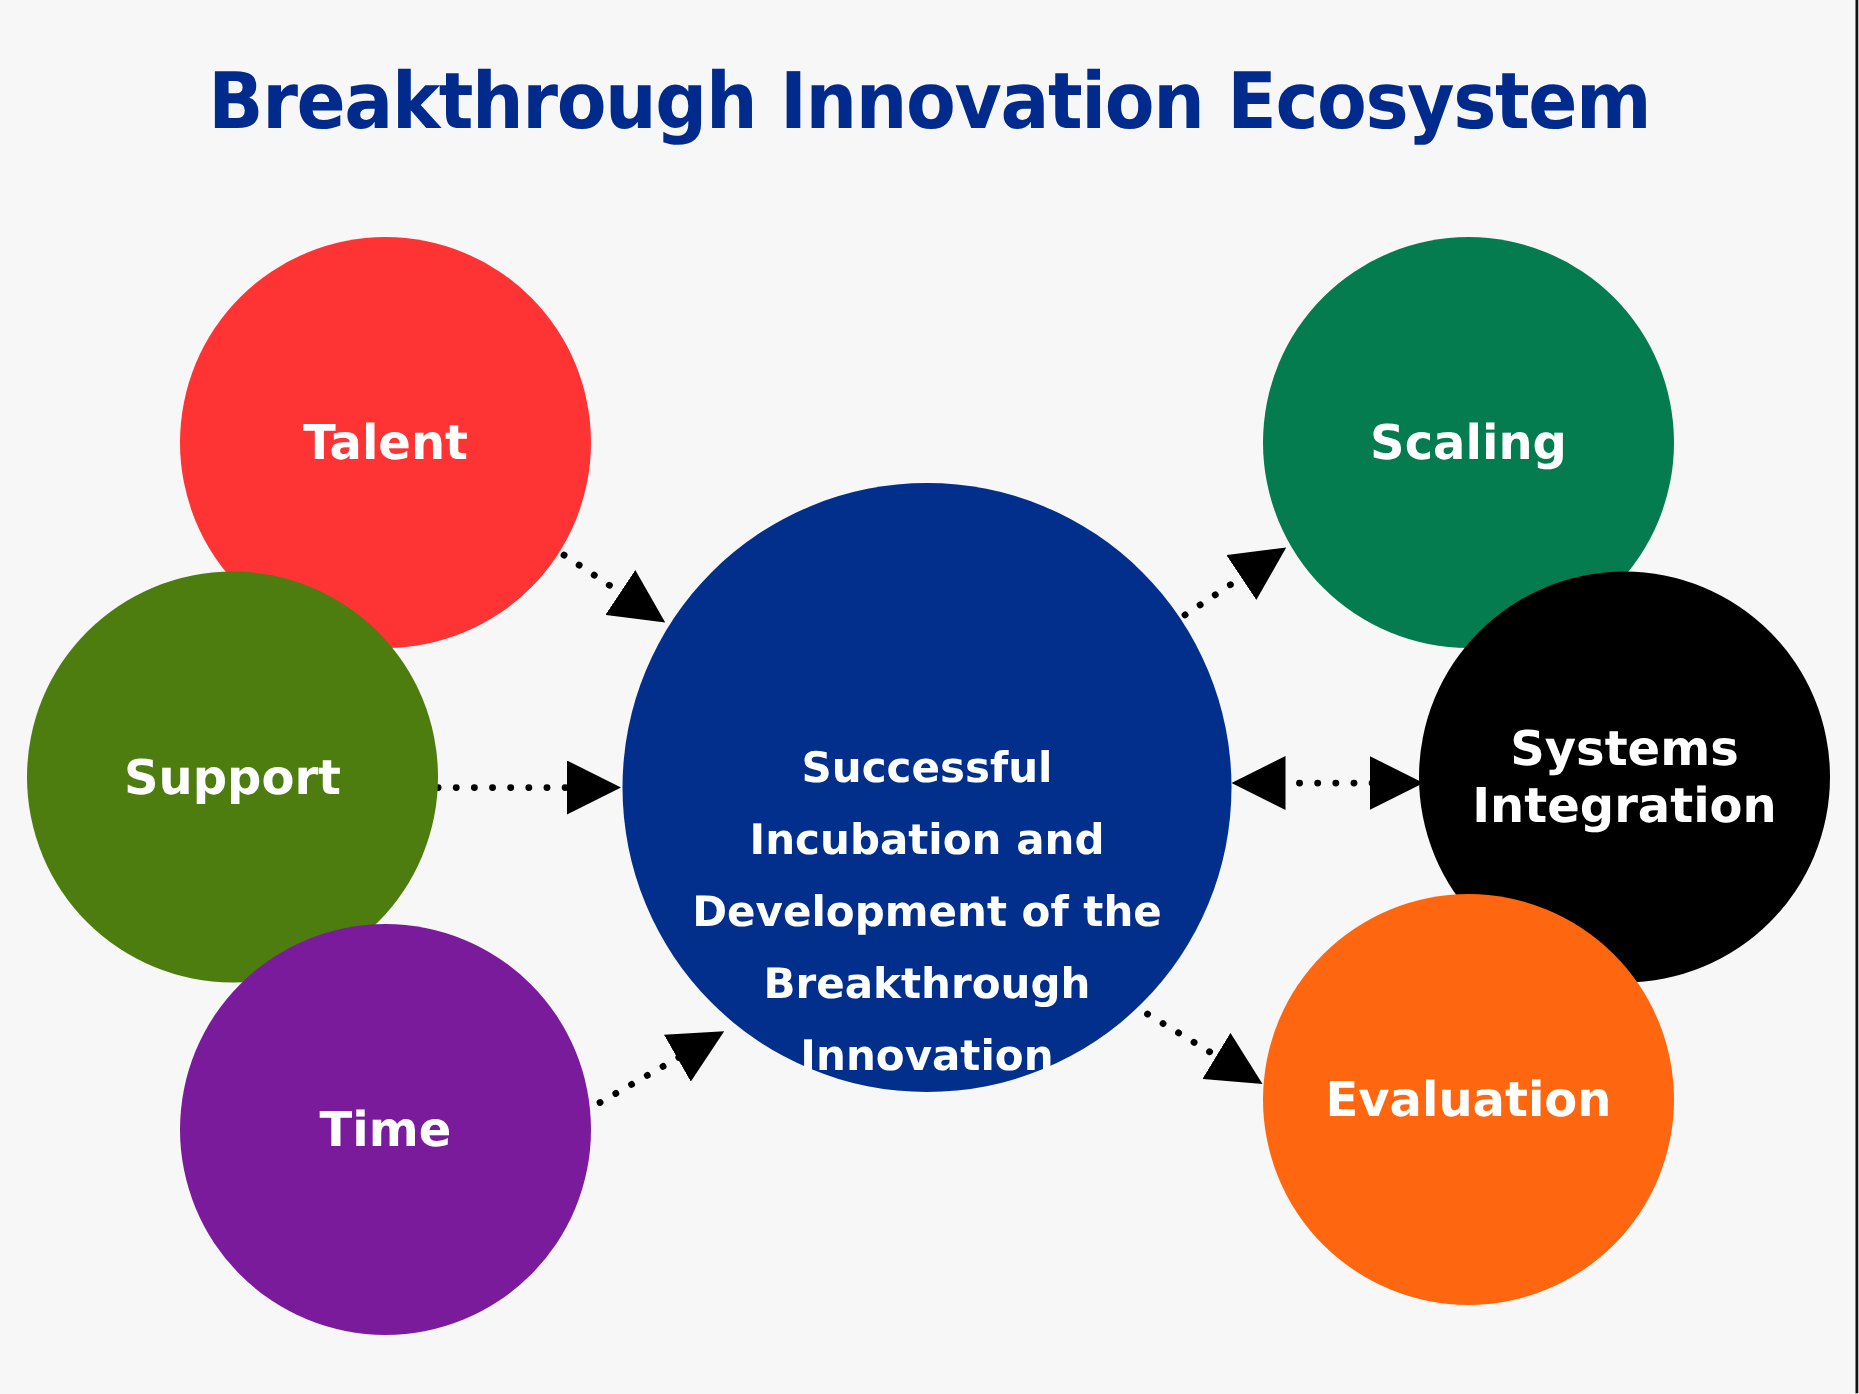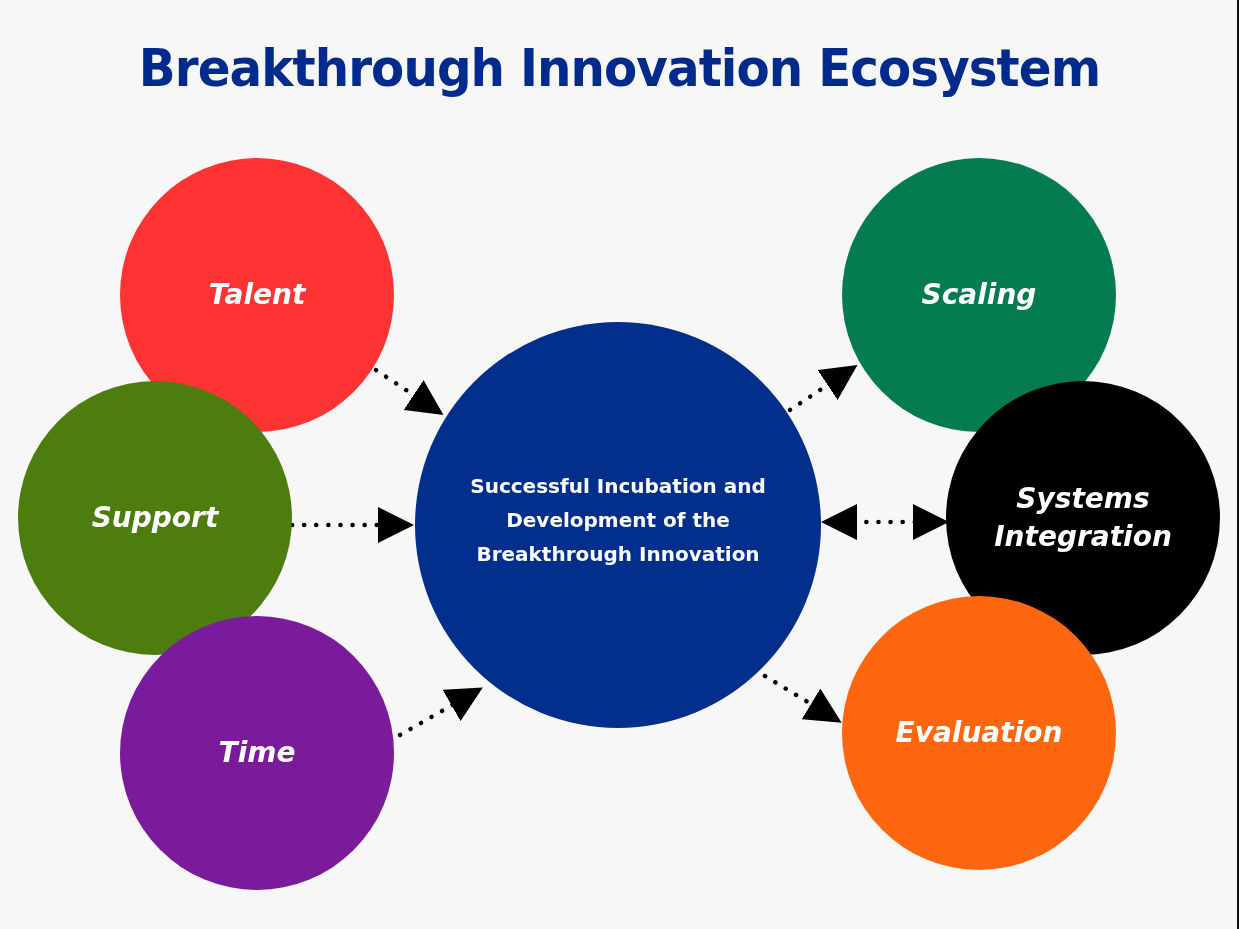--- a/index.html
+++ b/index.html
@@ -11,22 +11,22 @@
   .title {
     position:absolute; left:0; top:38px; width:1239px; text-align:center;
     font-family:"DejaVu Sans", sans-serif; font-weight:bold; font-size:52px;
     color:#002a8c; letter-spacing:-1px; transform:scaleX(0.93); transform-origin:center;
   }
   .connectors { position:absolute; left:0; top:0; width:1239px; height:929px; }
   .node {
     position:absolute; border-radius:50%; display:flex; align-items:center; justify-content:center;
     text-align:center; color:#fff; font-family:"DejaVu Sans", sans-serif; font-weight:bold;
   }
-  .node.small { width:274px; height:274px; font-size:28px; line-height:38px;font-style:italic; }
-  .node.center { width:406px; height:406px; font-size:20px; line-height:34px; }
+  .node.small { width:274px; height:274px; font-size:32px; line-height:38px; }
+  .node.center { width:406px; height:406px; font-size:28px; line-height:48px;align-items:flex-end; }
   .node span { display:block; padding:0 30px; }
 </style>
 </head>
 <body>
 
 <div class="edge"></div>
 
 <div class="title">Breakthrough Innovation Ecosystem</div>
 
 <svg class="connectors" viewBox="0 0 1239 929">

